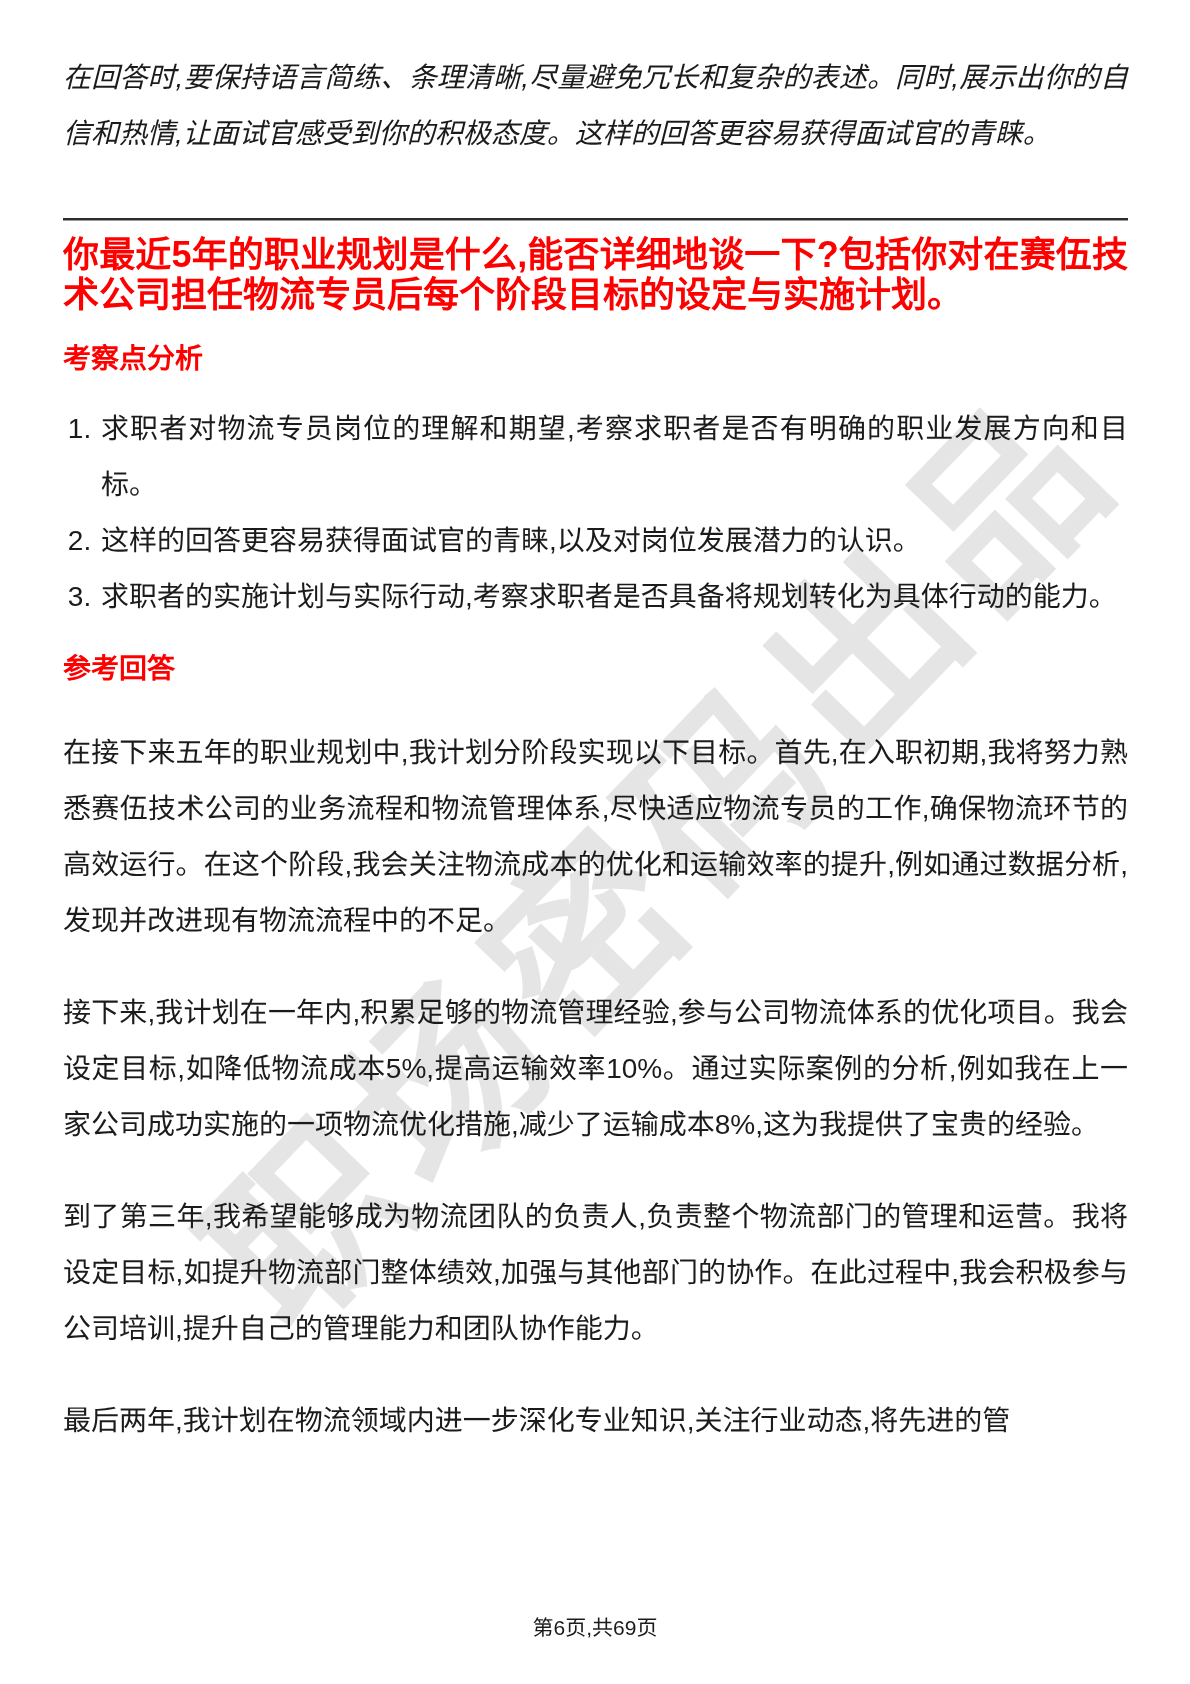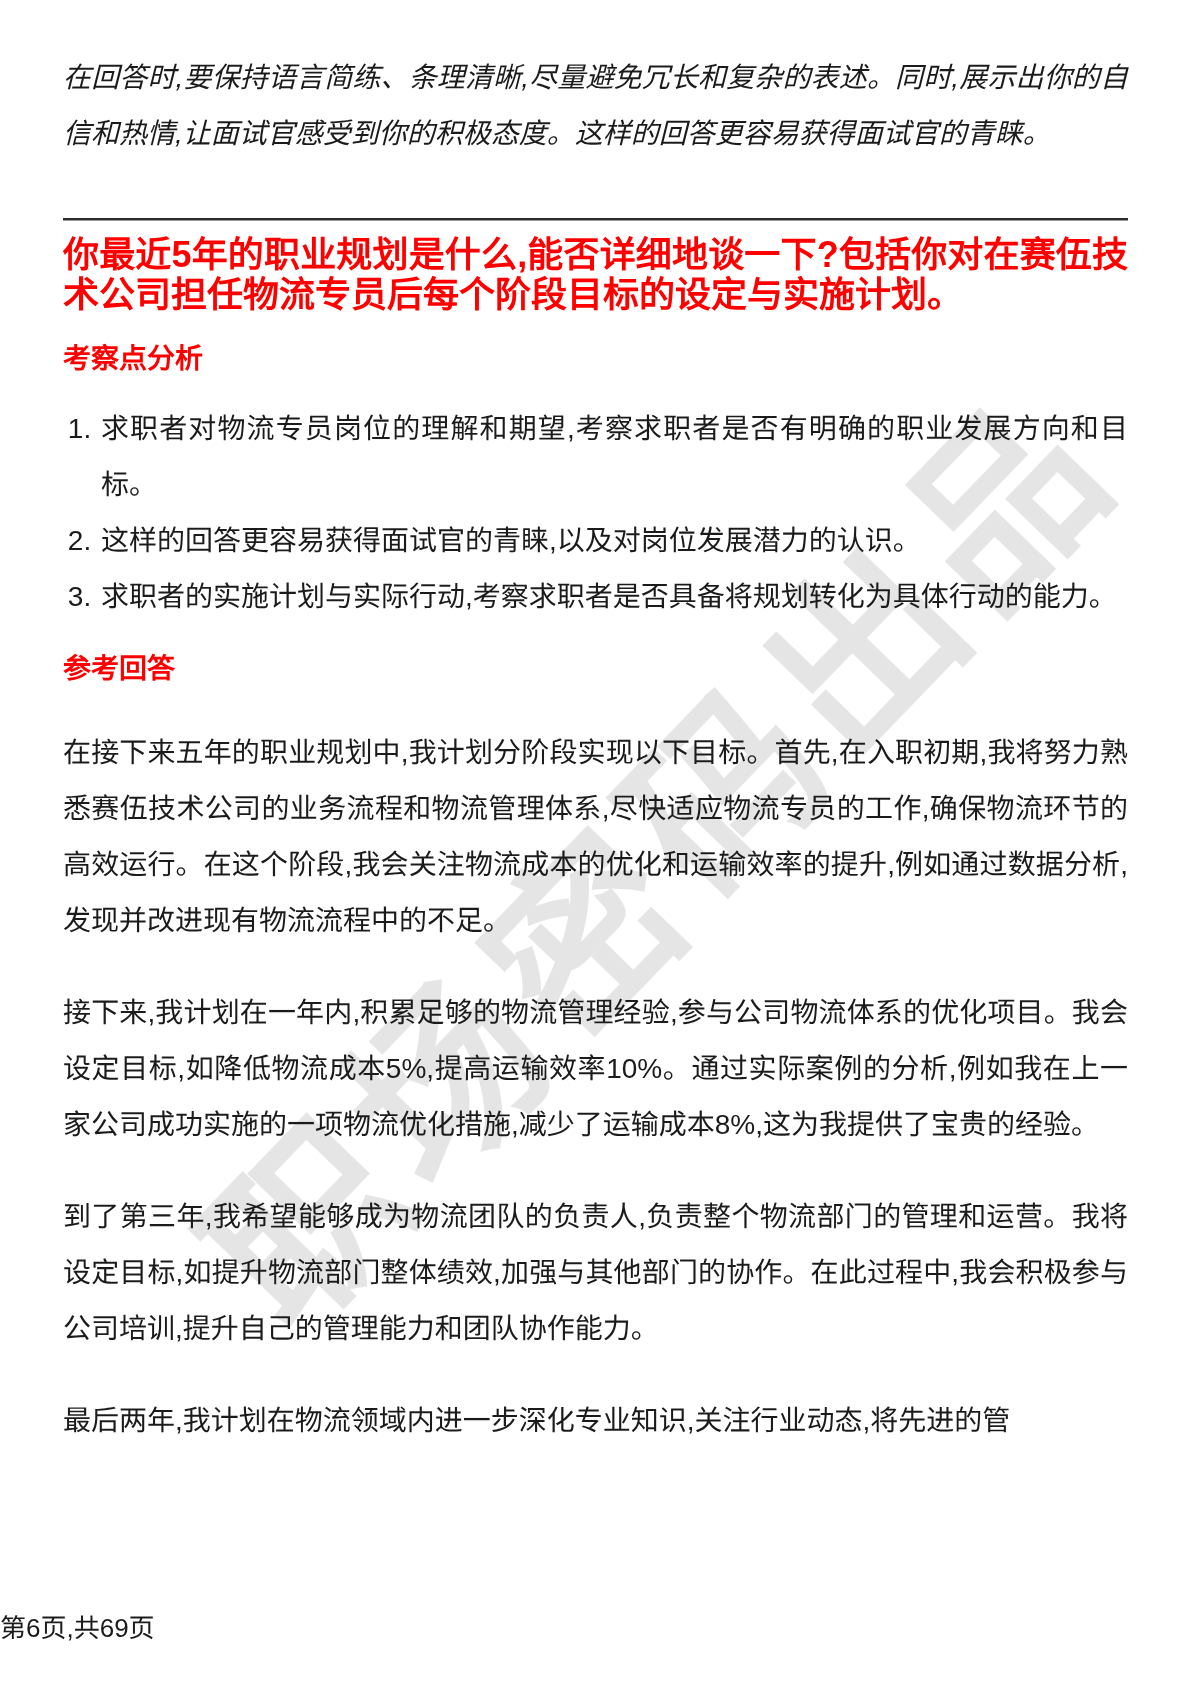--- a/index.html
+++ b/index.html
@@ -76,21 +76,22 @@
     padding-left: 2px;
   }
   .answer-paragraph {
     margin: 36px 0 0 0;
   }
   .page-footer {
     position: absolute;
     left: 0;
     right: 0;
     top: 1612px;
-    font-size: 26px;
+    text-align: center;
+    font-size: 21px;
     line-height: 32px;
     color: #1b1b1b;
     z-index: 1;
   }
 </style>
 </head>
 <body>
 
 <div class="page">
 

